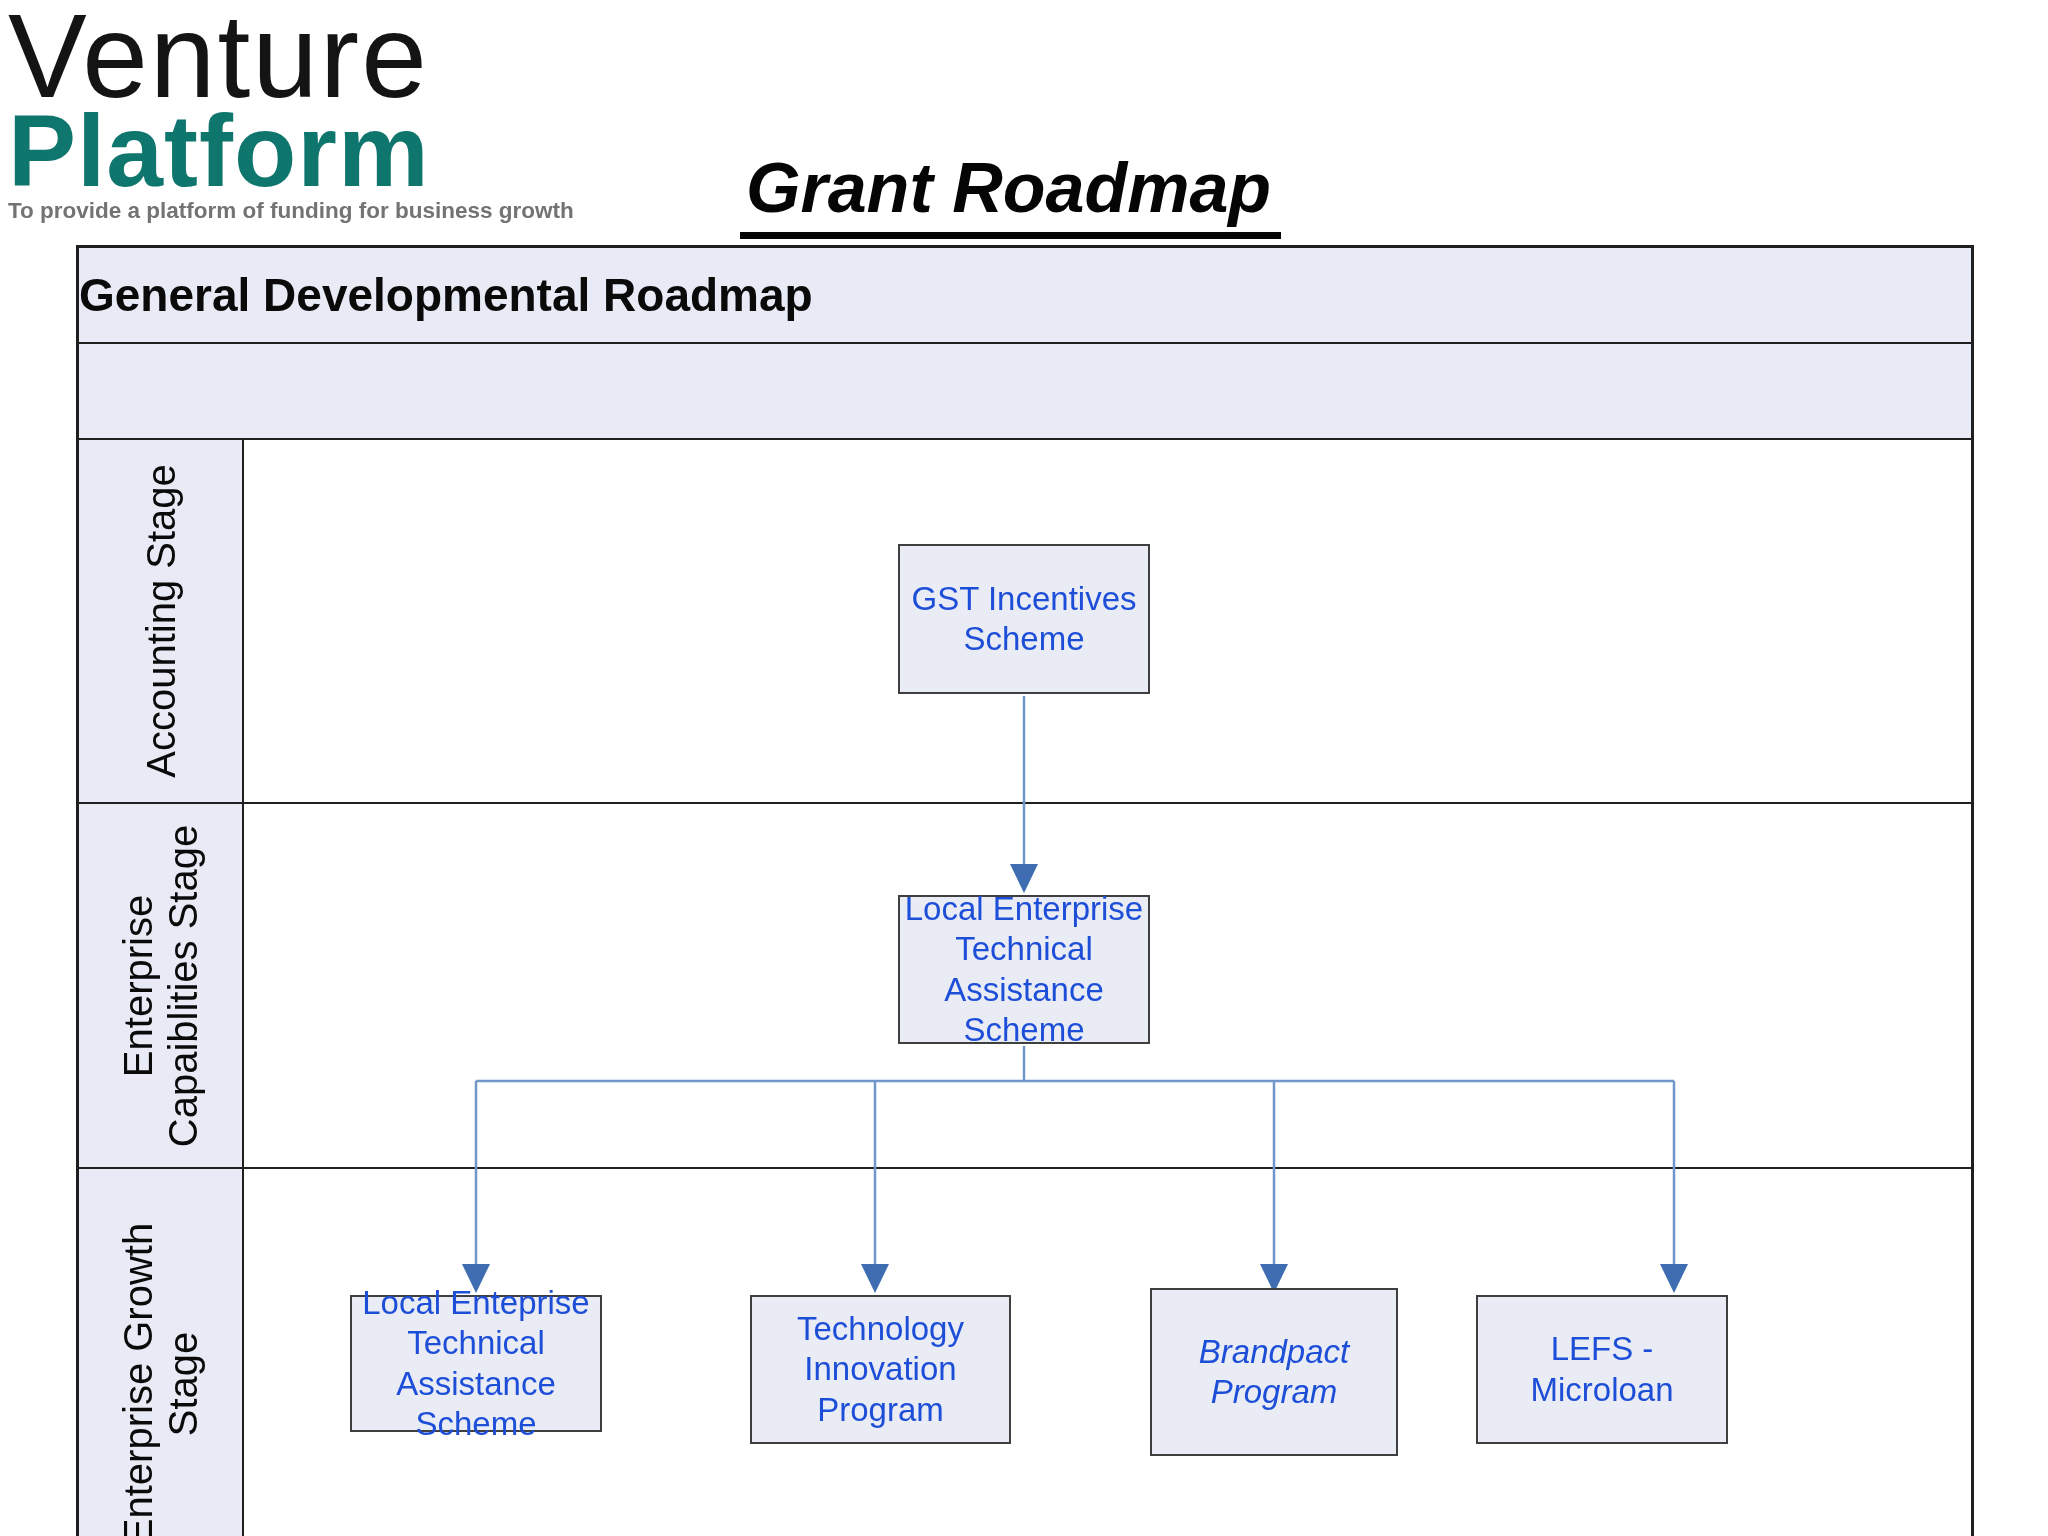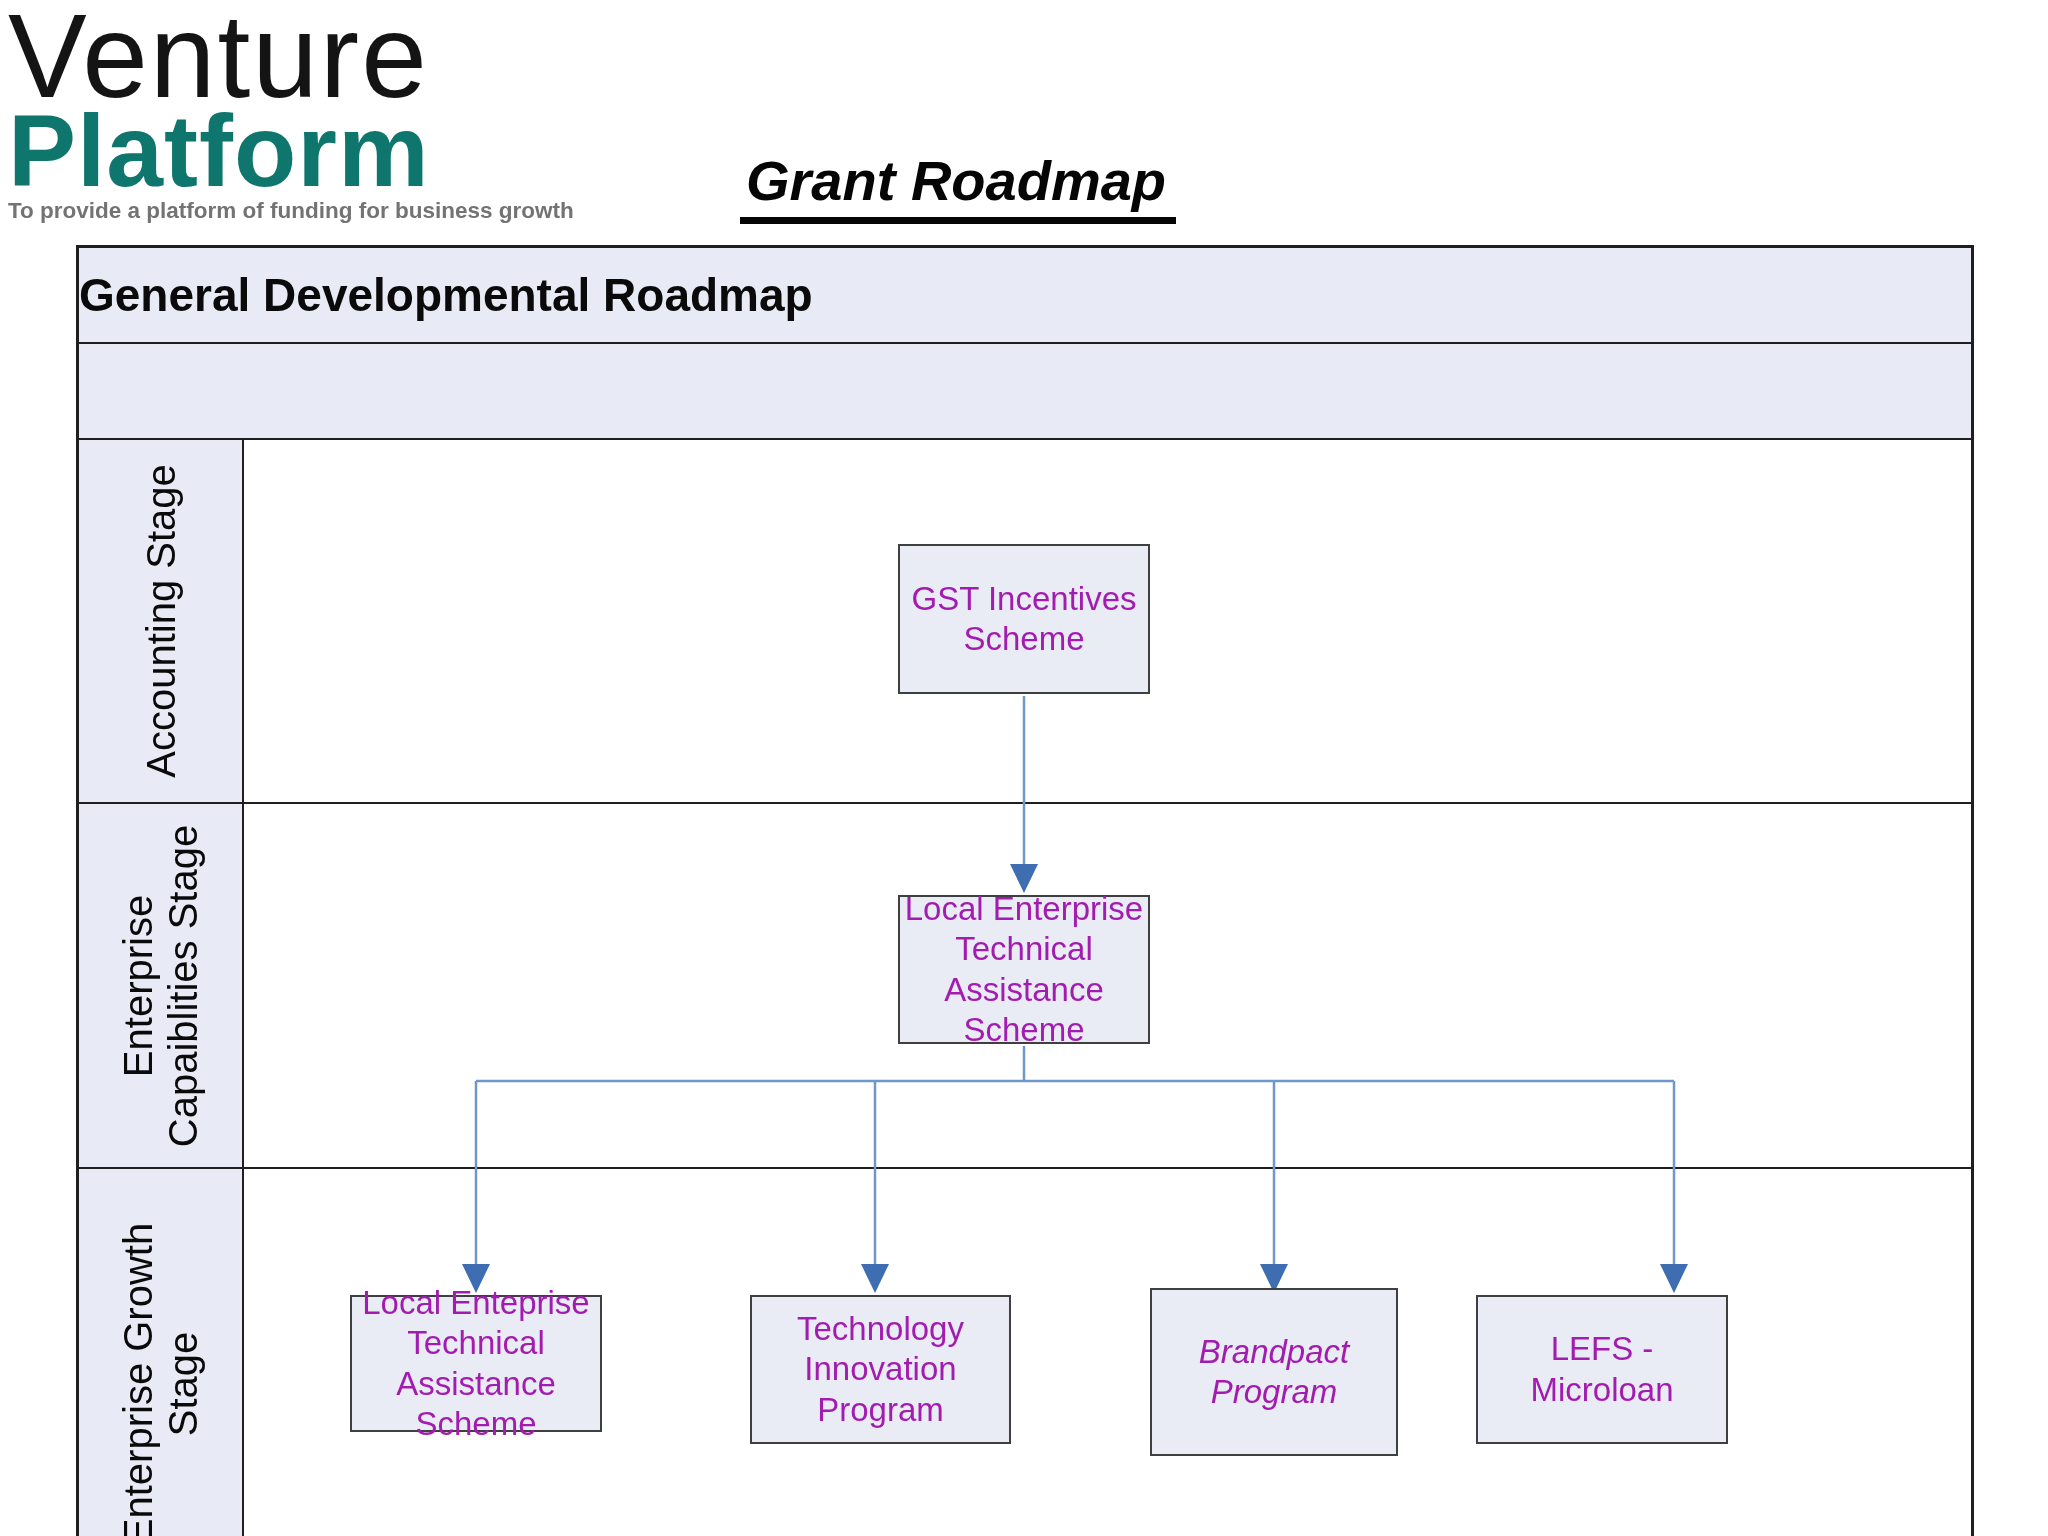--- a/index.html
+++ b/index.html
@@ -23,21 +23,21 @@
     letter-spacing:1px; color:#0f766e; margin-top:-4px;
   }
   .logo-tagline {
     font-size:22.5px; font-weight:700; color:#737373;
     letter-spacing:0px; margin-top:2px; white-space:nowrap;
   }
 
   
   .page-title {
     position:absolute; left:740px; top:148px;
-    font-size:56px; font-weight:800; font-style:italic;
+    font-size:70px; font-weight:800; font-style:italic;
     color:#050505;
     border-bottom:7px solid #050505;
     padding:0 10px 4px 6px;
     white-space:nowrap;
   }
 
   
   .roadmap-table {
     position:absolute; left:76px; top:245px; width:1898px; height:1400px;
     border:3px solid #1f1f1f; background:#ffffff;
@@ -67,21 +67,21 @@
     text-align:center; white-space:pre-line;
   }
 
   
   .node {
     position:absolute;
     background:#e9ebf5;
     border:2px solid #3f3f3f;
     display:flex; align-items:center; justify-content:center;
     text-align:center;
-    font-size:33px; line-height:1.22; color:#a21caf;
+    font-size:33px; line-height:1.22; color:#1d4ed8;
     white-space:pre-line;
   }
   .node-gst       { left:898px;  top:544px;  width:252px; height:150px; }
   .node-letas     { left:898px;  top:895px;  width:252px; height:149px; }
   .node-letas2    { left:350px;  top:1295px; width:252px; height:137px; }
   .node-tip       { left:750px;  top:1295px; width:261px; height:149px; }
   .node-brandpact { left:1150px; top:1288px; width:248px; height:168px;font-style:italic; }
   .node-lefs      { left:1476px; top:1295px; width:252px; height:149px; }
 
   .connector-layer {

